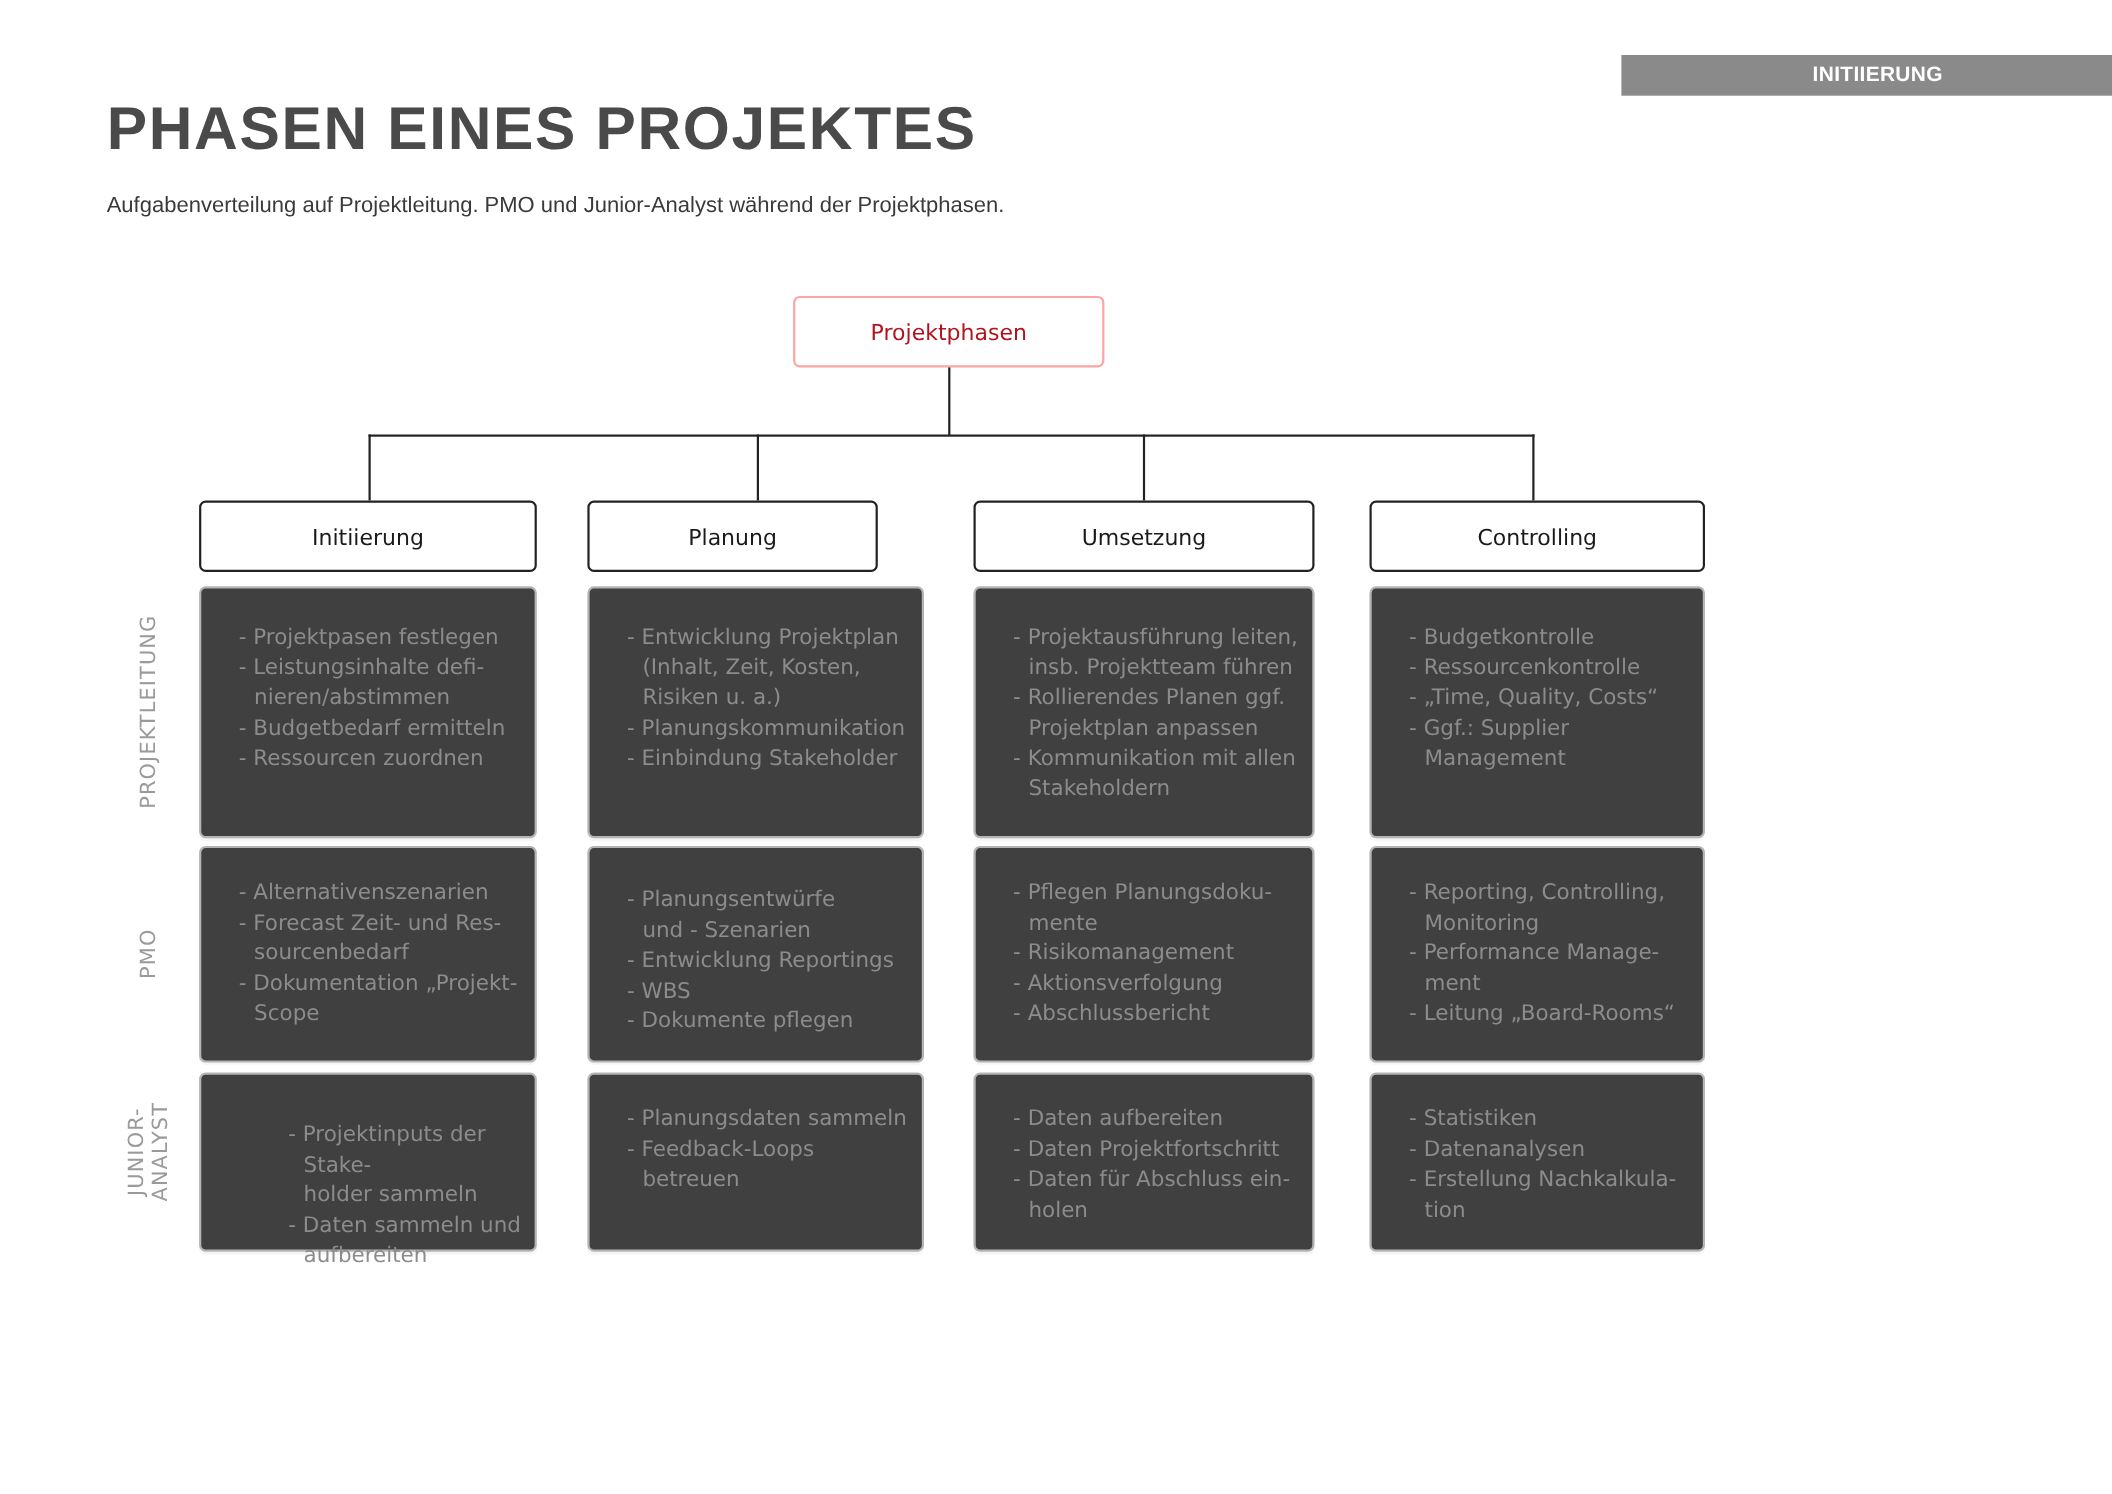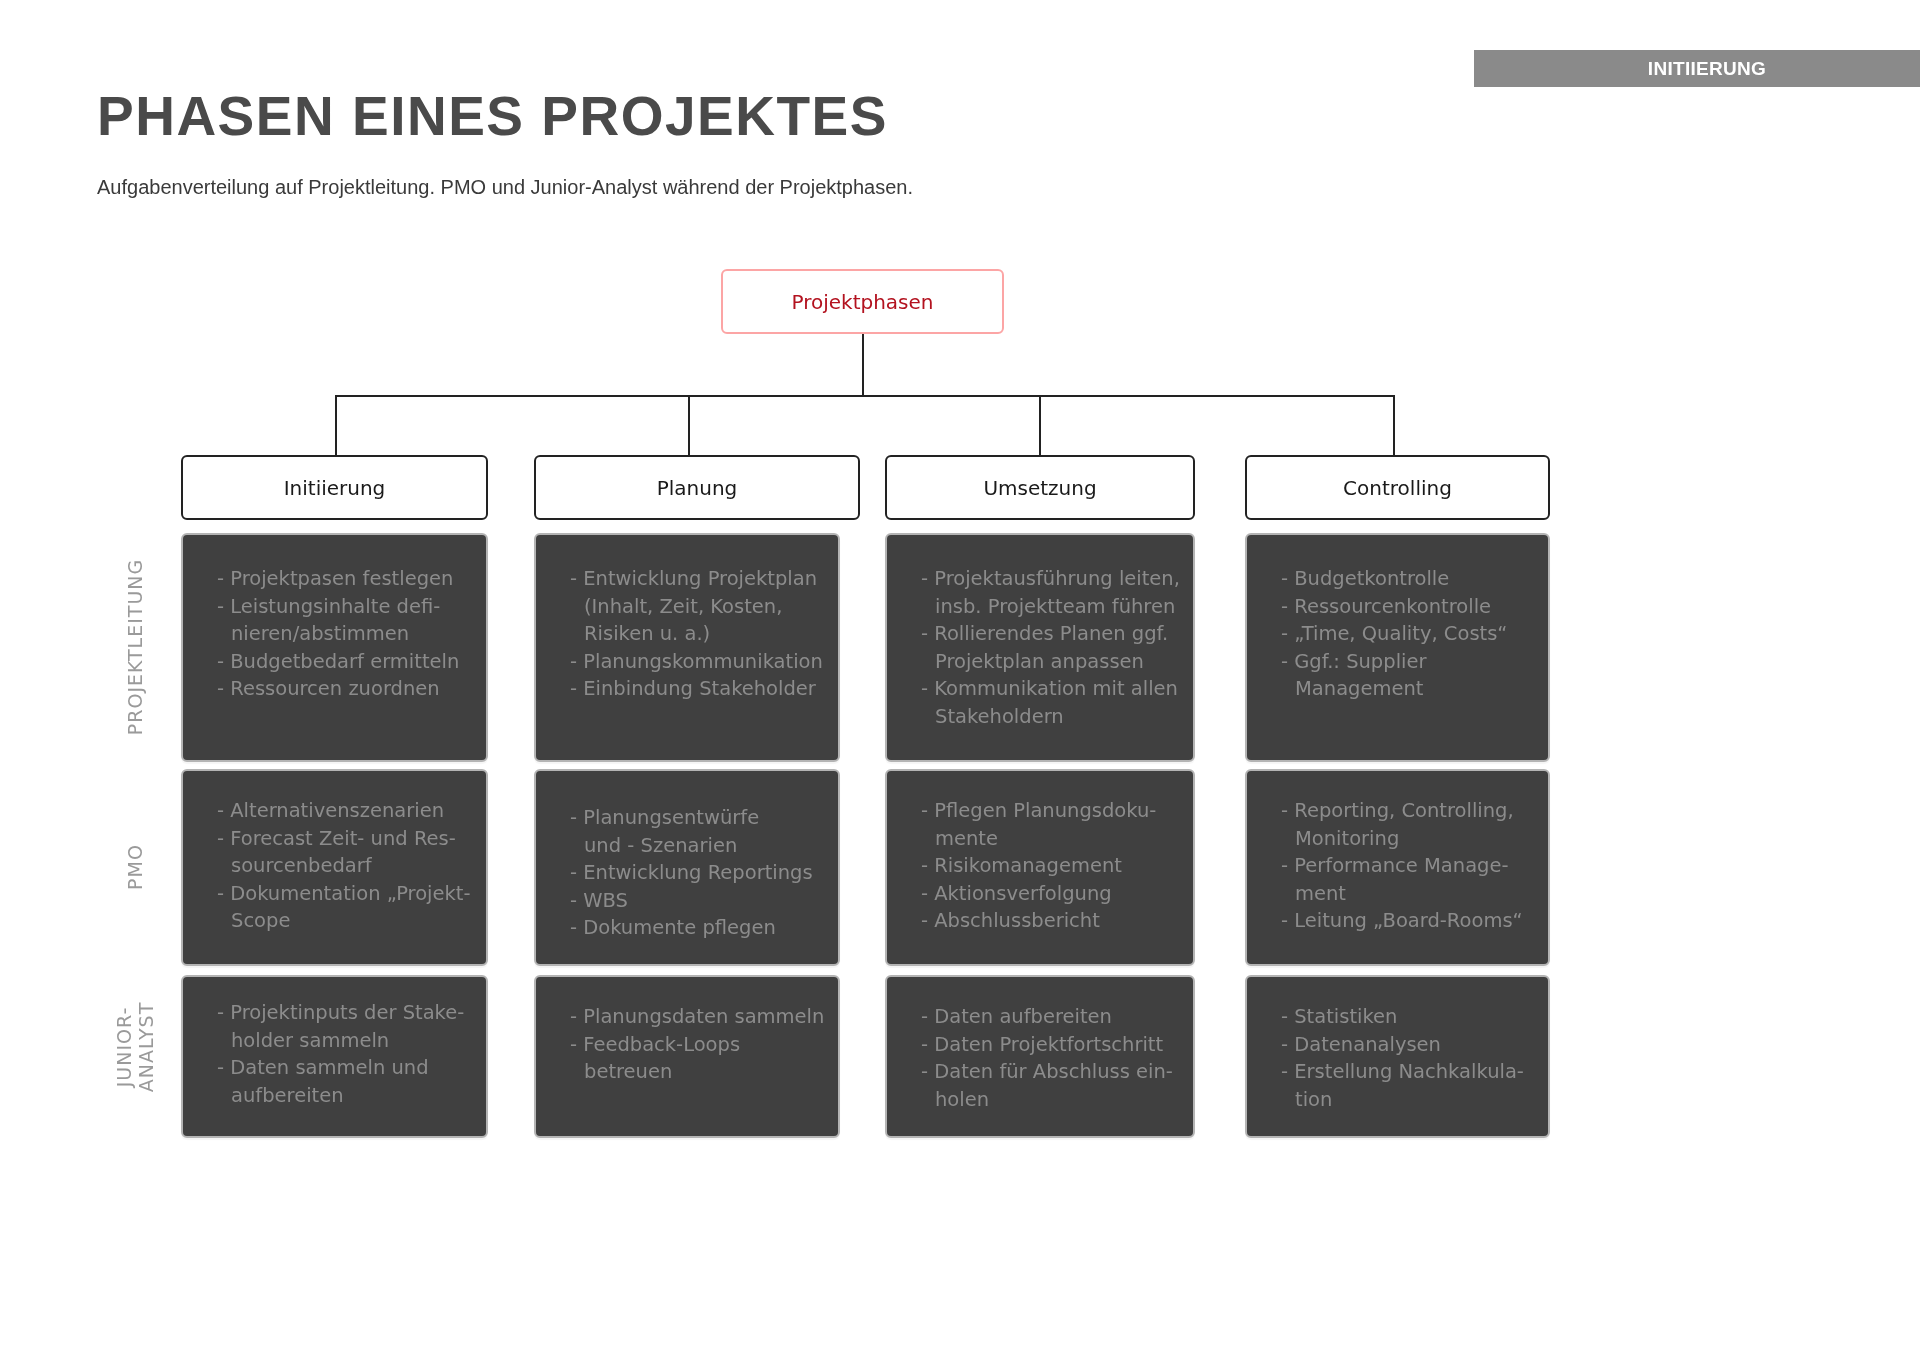--- a/index.html
+++ b/index.html
@@ -76,21 +76,21 @@
 <div class="line" style="left:862px; top:334px; width:2px; height:62px;"></div>
 <div class="line" style="left:335px; top:395px; width:1060px; height:2px;"></div>
 <div class="line" style="left:335px; top:395px; width:2px; height:60px;"></div>
 <div class="line" style="left:688px; top:395px; width:2px; height:60px;"></div>
 <div class="line" style="left:1039px; top:395px; width:2px; height:60px;"></div>
 <div class="line" style="left:1393px; top:395px; width:2px; height:60px;"></div>
 
 <div class="phase-box" style="left:181px; width:307px;">
   <span>Initiierung</span>
 </div>
-<div class="phase-box" style="left:534px; width:326px;">
+<div class="phase-box" style="left:534px; width:264px;">
   <span>Planung</span>
 </div>
 <div class="phase-box" style="left:885px; width:310px;">
   <span>Umsetzung</span>
 </div>
 <div class="phase-box" style="left:1245px; width:305px;">
   <span>Controlling</span>
 </div>
 
 <div class="row-label" style="left:35px; top:636px; width:200px; height:22px;">PROJEKTLEITUNG</div>
@@ -167,21 +167,21 @@
   <ul style="top:26px;">
     <li>- Reporting, Controlling,
 Monitoring</li>
     <li>- Performance Manage-
 ment</li>
     <li>- Leitung „Board-Rooms“</li>
   </ul>
 </div>
 
 <div class="cell" style="left:181px; top:975px; width:307px; height:163px;">
-  <ul style="top:22px;">
+  <ul style="top:40px;margin-left:45px;">
     <li>- Projektinputs der Stake-
 holder sammeln</li>
     <li>- Daten sammeln und
 aufbereiten</li>
   </ul>
 </div>
 <div class="cell" style="left:534px; top:975px; width:306px; height:163px;">
   <ul style="top:26px;">
     <li>- Planungsdaten sammeln</li>
     <li>- Feedback-Loops

